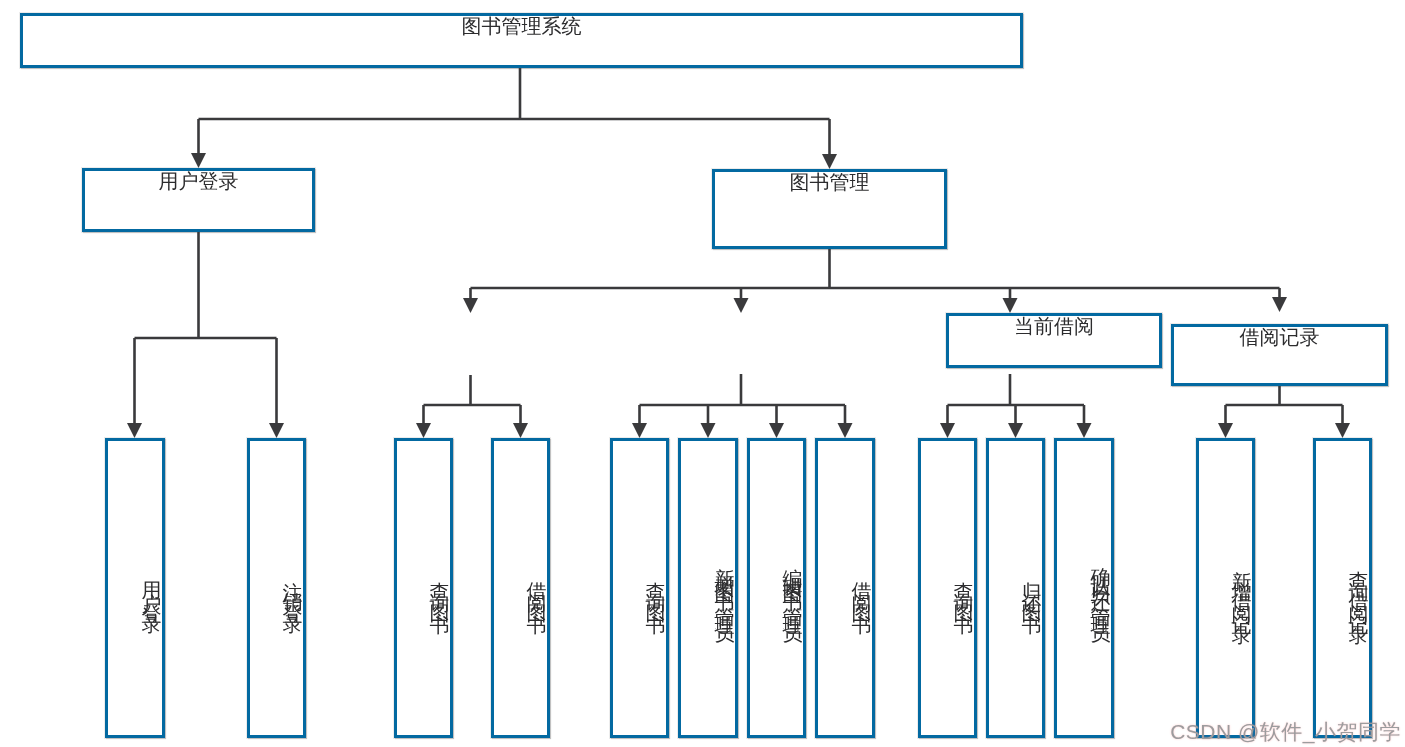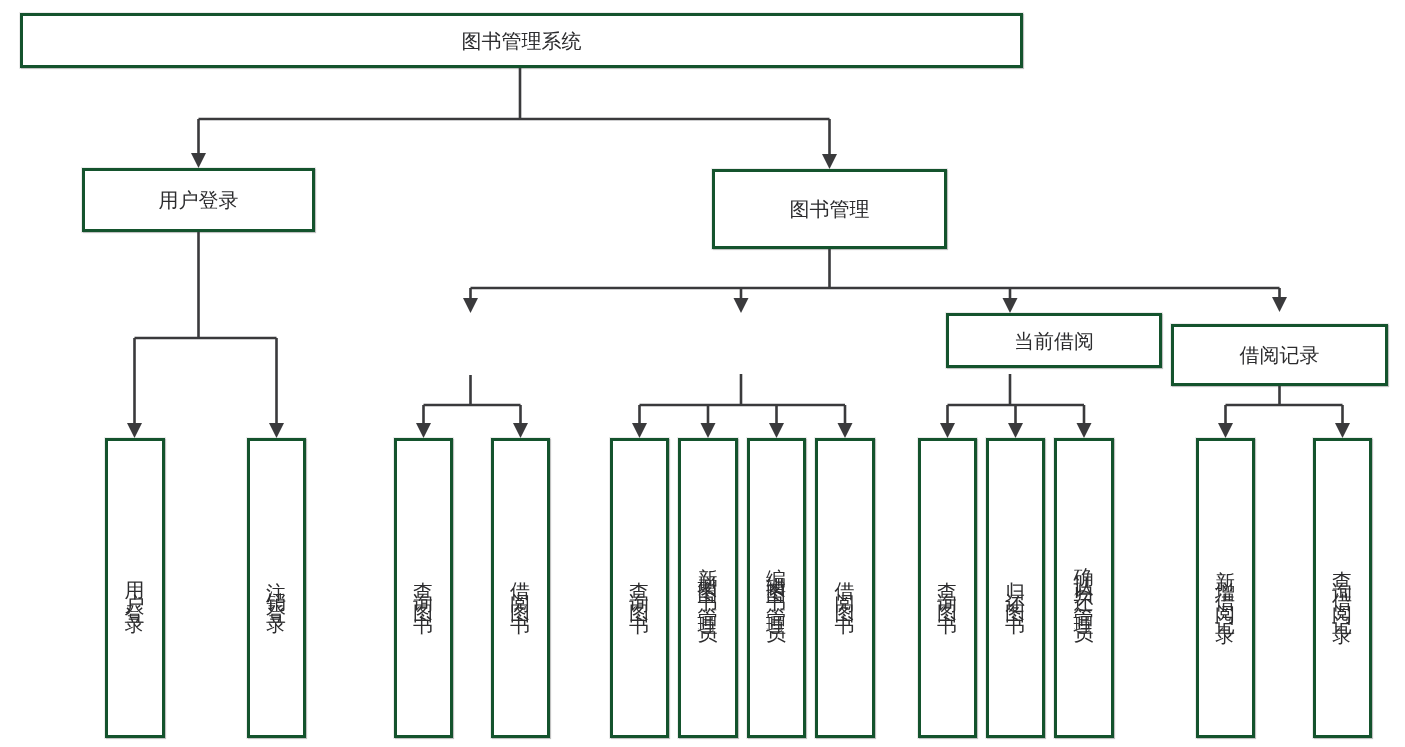--- a/index.html
+++ b/index.html
@@ -5,22 +5,22 @@
   html,body{margin:0;padding:0;}
   body{
     width:1405px;height:747px;position:relative;overflow:hidden;
     background:#ffffff;
     font-family:"Liberation Sans","DejaVu Sans",sans-serif;
   }
   #stage{position:absolute;left:0;top:0;width:1405px;height:747px;}
   svg.connectors{position:absolute;left:0;top:0;z-index:1;}
   .node{
     position:absolute;z-index:2;box-sizing:border-box;
-    background:#ffffff;border:3px solid #14532d;
-    display:flex;align-items:center;justify-content:center;
+    background:#ffffff;border:3px solid #0369a1;
+    display:flex;justify-content:center;
     font-size:20px;color:#2c2c2e;
     box-shadow:1px 1px 1px rgba(0,0,0,0.18), 0 0 0 1px rgba(150,150,150,0.18);
     line-height:1;white-space:nowrap;
   }
   .vnode{
     writing-mode:vertical-rl;text-orientation:mixed;
     letter-spacing:11px;font-size:20px;
     white-space:normal;
   }
   .vnode span{display:block;}
@@ -127,13 +127,14 @@
   <div class="node vnode" style="left:1054px;top:438px;width:60px;height:300px;letter-spacing:8px">
     <span>确认归还（管理员）</span>
   </div>
   <div class="node vnode" style="left:1196px;top:438px;width:59px;height:300px">
     <span>新增借阅记录</span>
   </div>
   <div class="node vnode" style="left:1313px;top:438px;width:59px;height:300px">
     <span>查询借阅记录</span>
   </div>
 
+  <div class="watermark">CSDN @软件_小贺同学</div>
 </div>
 
 </body></html>

